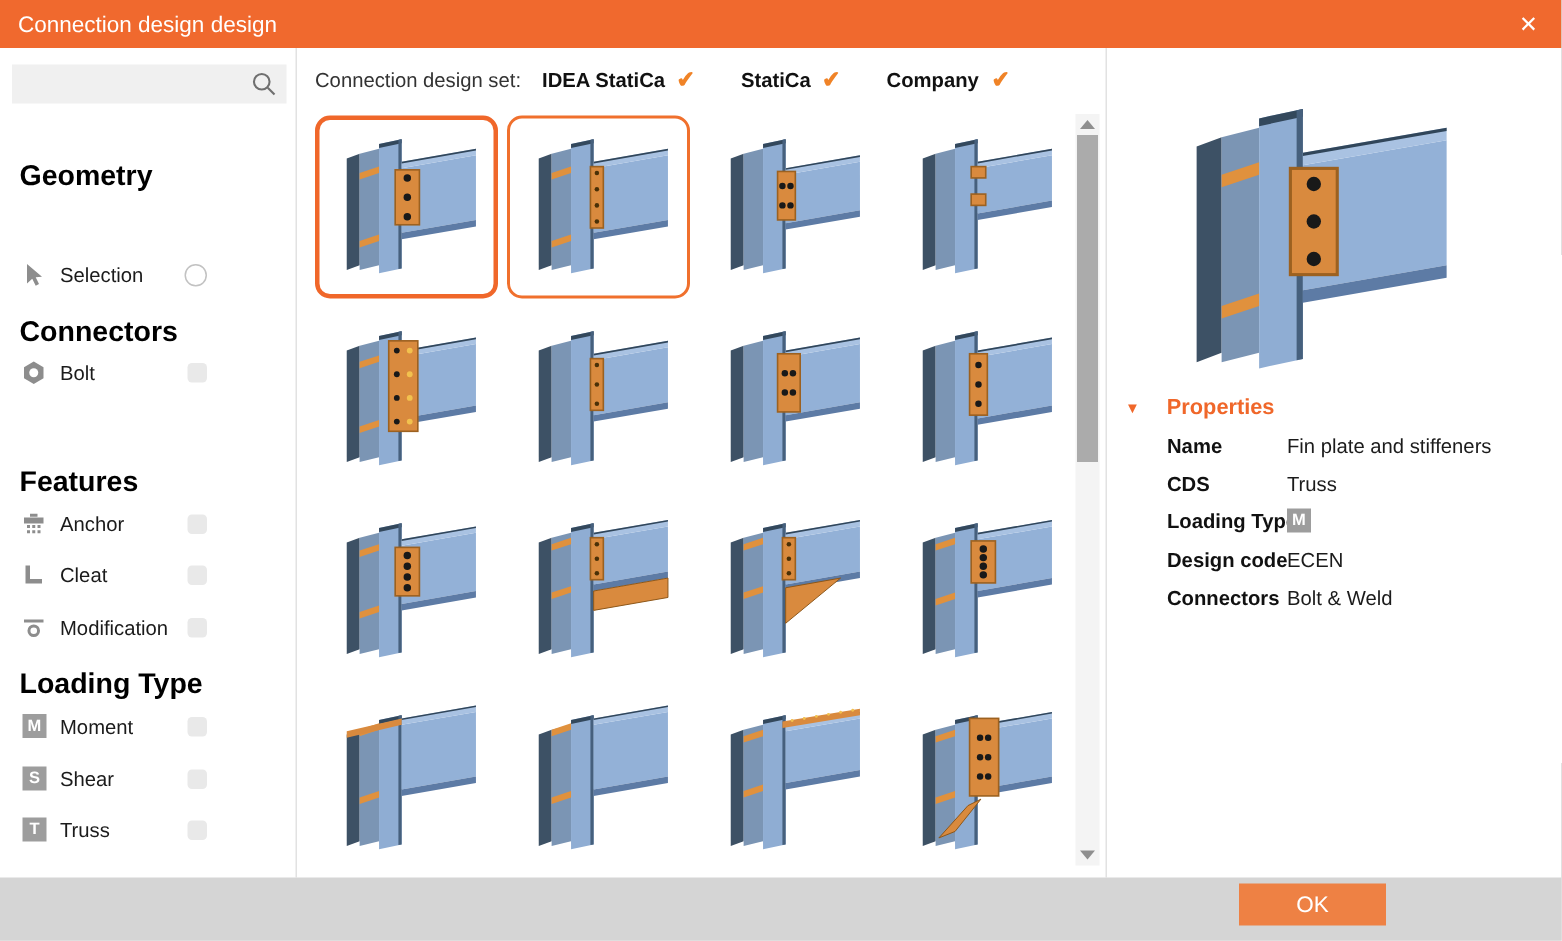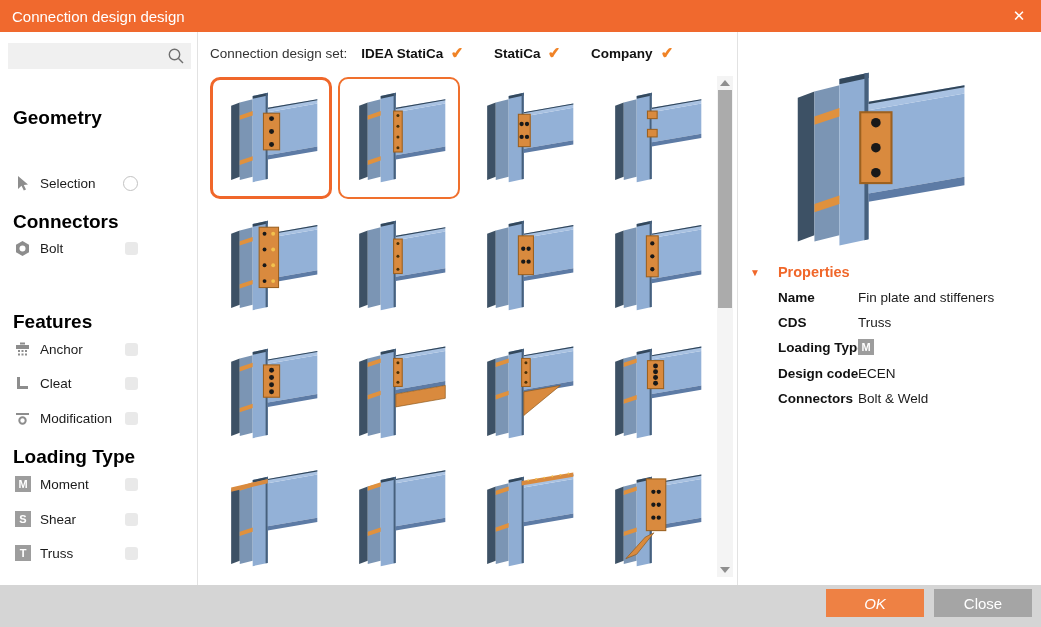--- a/index.html
+++ b/index.html
@@ -66,21 +66,21 @@
   .prop-label { position:absolute; left:0; font-weight:bold; color:#111; }
   .prop-value { position:absolute; left:80px; color:#1b1b1b; white-space:nowrap; }
   .prop-badge { position:absolute; left:80px; top:-1px; width:16px; height:16px; background:#9d9d9d; color:#fff;
                 font-size:11px; font-weight:bold; display:flex; align-items:center; justify-content:center; }
 
   
   .footer { position:absolute; left:0; bottom:0; width:100%; height:42px; background:#d5d5d5; }
   .btn { position:absolute; top:4px; width:98px; height:28px; border:none; font-size:15px;
          font-family:"Liberation Sans",sans-serif; display:flex; align-items:center; justify-content:center; }
   .btn-apply { left:718px; background:#b9b9b9; color:#dadada;margin-top:42px; }
-  .btn-ok    { left:826px; background:#ee8144; color:#ffffff;font-style:italic; }
+  .btn-ok    { left:826px; background:#ee8144; color:#ffffff; }
   .btn-close { left:934px; background:#a5a5a5; color:#ffffff; }
 </style>
 </head>
 <body>
 
 <div class="window">
 
   <div class="titlebar">
     <span>Connection design design</span>
     <span class="close-btn">✕</span>
@@ -547,16 +547,15 @@
     <span class="prop-value">ECEN</span>
   </div>
   <div class="prop-row" style="top:391px">
     <span class="prop-label">Connectors</span>
     <span class="prop-value">Bolt &amp; Weld</span>
   </div>
 
   <div class="footer">
     <button class="btn btn-apply">Apply</button>
     <button class="btn btn-ok">OK</button>
-    <button class="btn btn-close">Close</button>
   </div>
 
 </div>
 
 </body></html>

